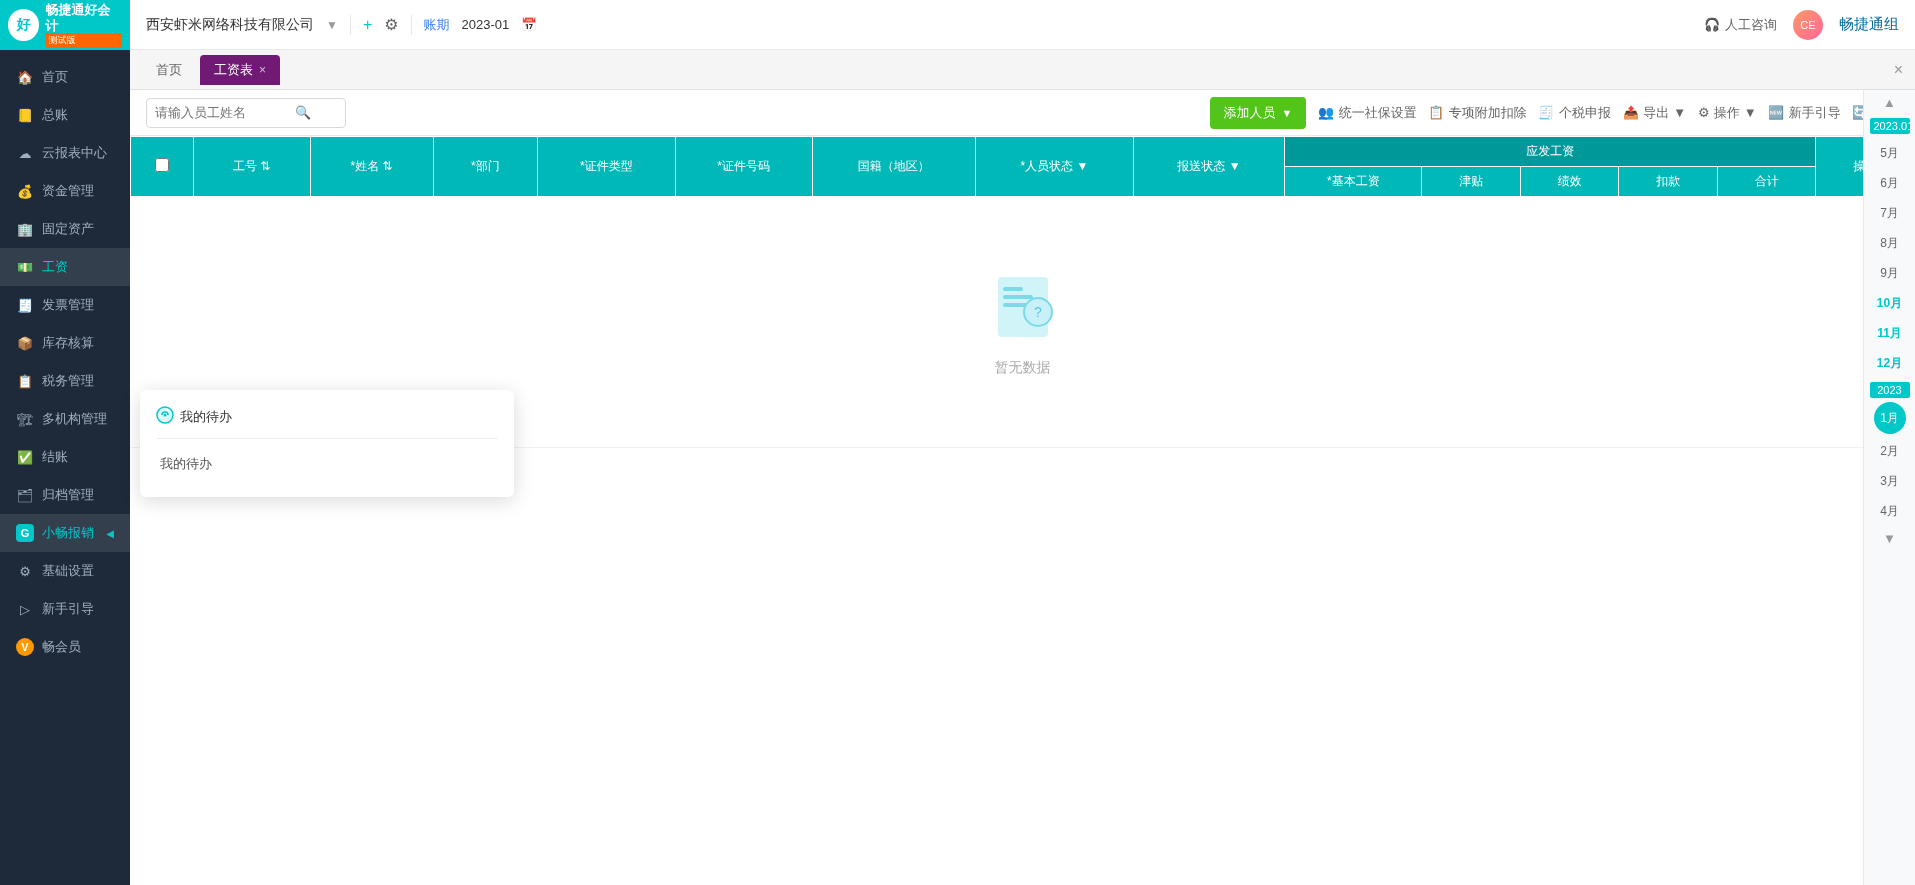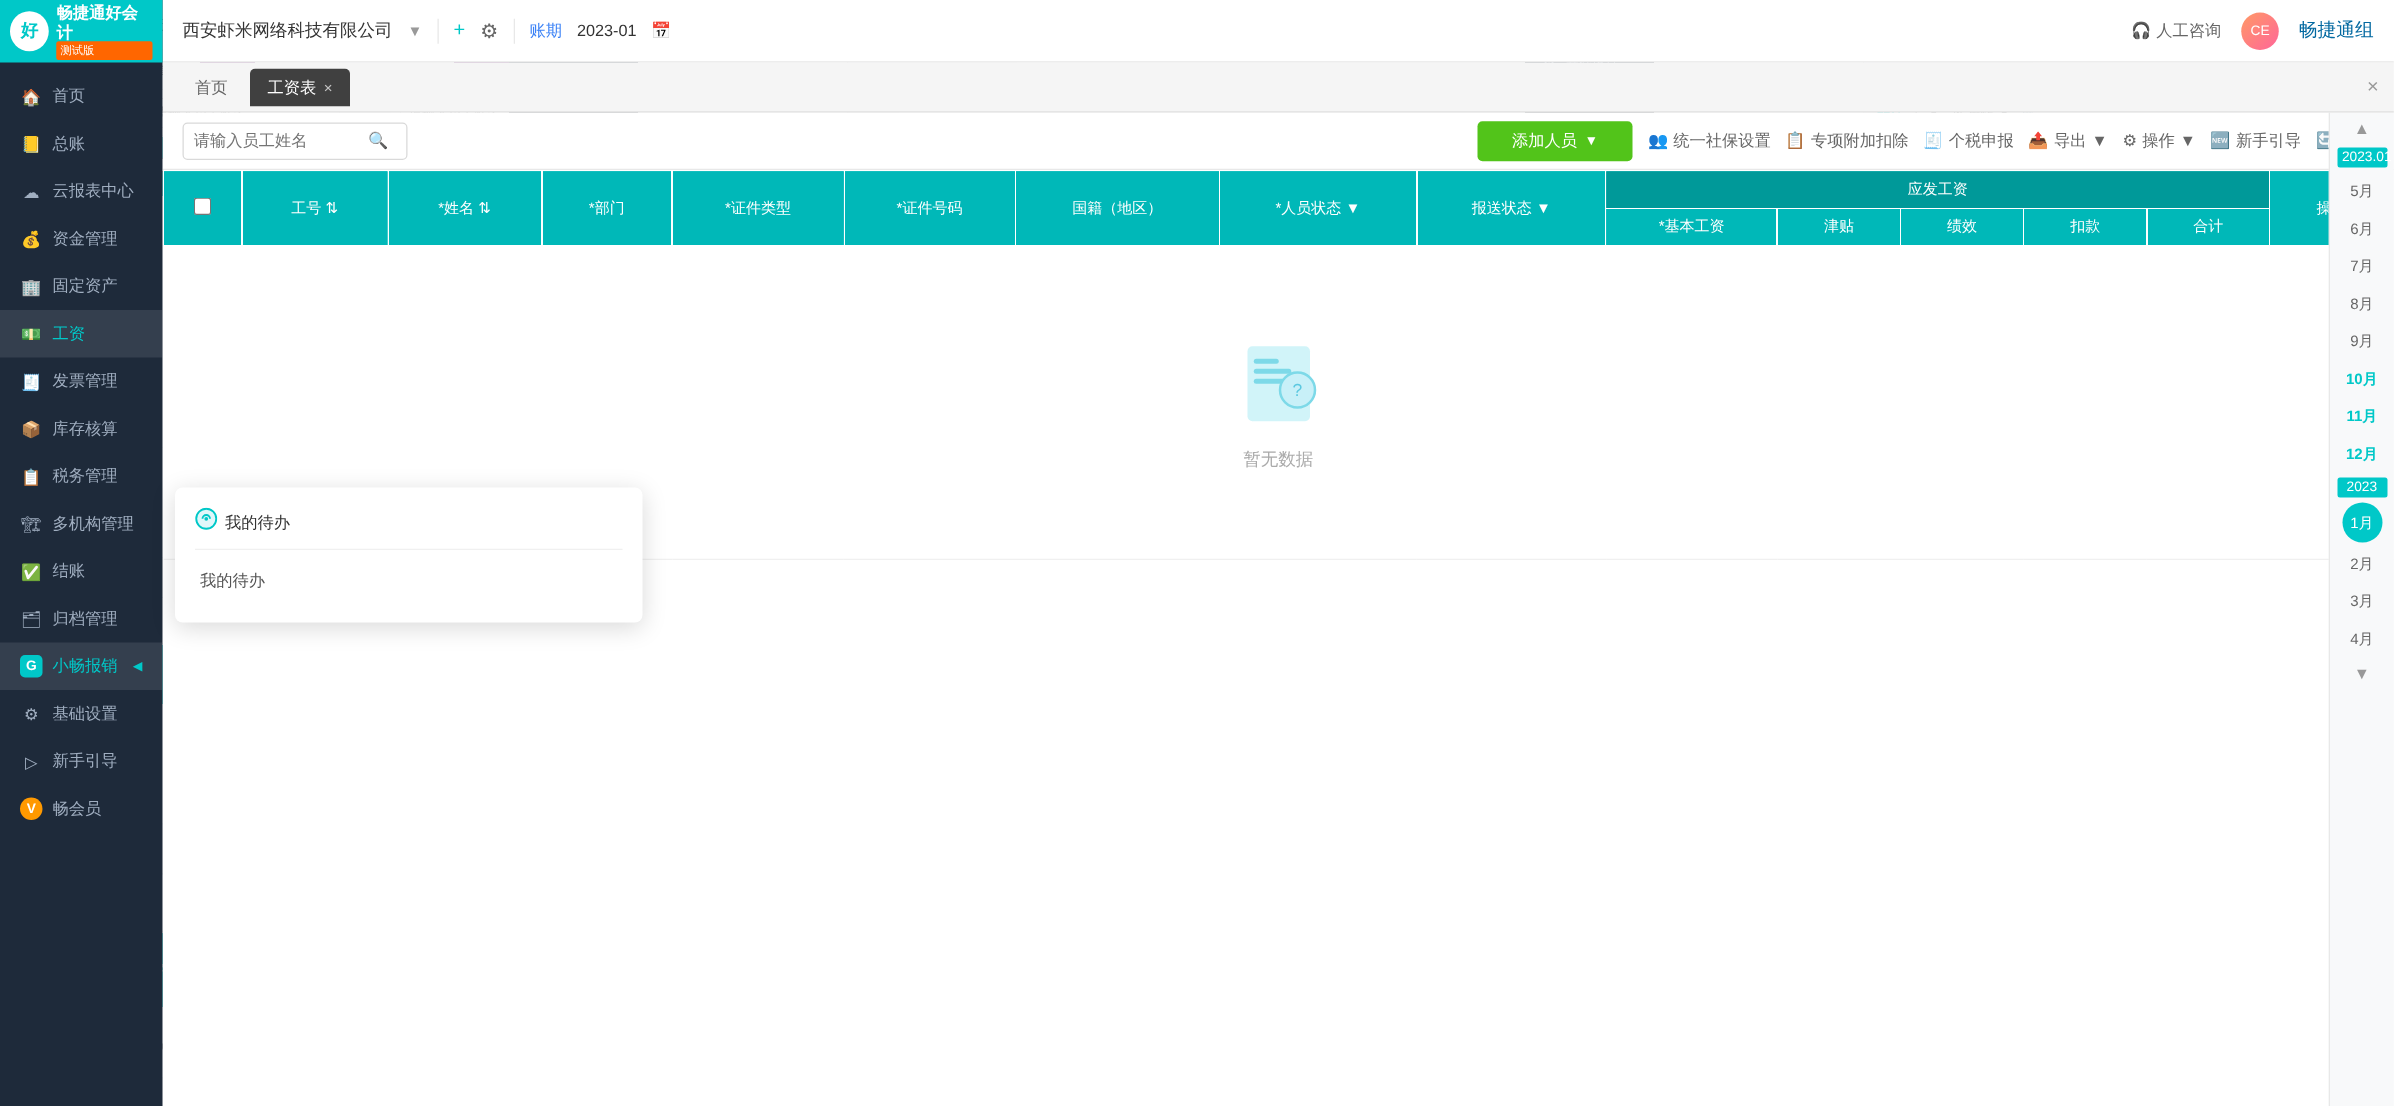--- a/index.html
+++ b/index.html
@@ -55,48 +55,48 @@
     .tabbar {
       position: fixed; left: 130px; top: 50px; right: 0; height: 40px;
       background: #f5f5f5; display: flex; align-items: center; padding: 0 12px;
       border-bottom: 1px solid #e0e0e0; z-index: 98; gap: 4px;
     }
     .tab {
       padding: 6px 14px; border-radius: 4px 4px 0 0; cursor: pointer;
       font-size: 13px; display: flex; align-items: center; gap: 6px;
     }
     .tab.home { color: #666; background: transparent; }
-    .tab.active { background: #404040; color: #fff; text-align: right; }
+    .tab.active { background: #701a75; color: #fff; text-align: right; }
     .tab-close { font-size: 12px; cursor: pointer; opacity: 0.7; }
     .tab-right-close { margin-left: auto; color: #999; cursor: pointer; font-size: 16px; }
 
     
     .main {
       position: fixed; left: 130px; top: 90px; right: 0; bottom: 0;
       background: #fff; overflow: hidden;
     }
 
     
     .toolbar {
       height: 46px; background: #fff; display: flex; align-items: center;
       padding: 0 16px; border-bottom: 1px solid #e8e8e8; gap: 12px;
     }
     .search-input-wrap {
       display: flex; align-items: center; border: 1px solid #d9d9d9;
-      border-radius: 4px; padding: 0 8px; height: 30px; width: 180px;
+      border-radius: 4px; padding: 0 8px; height: 30px; width: 200px;
       background: #fff;
     }
     .search-input {
       border: none; outline: none; font-size: 13px; color: #333;
       width: 140px; background: transparent;
     }
     .search-icon-btn { color: #999; cursor: pointer; }
     .add-btn {
       background: #52c41a; color: #fff; border: none; border-radius: 4px;
-      padding: 0 28px; height: 32px; cursor: pointer; font-size: 13px;
+      padding: 0 14px; height: 32px; cursor: pointer; font-size: 13px;
       display: flex; align-items: center; gap: 6px; margin-left: auto;
     }
     .add-btn-arrow { font-size: 11px; }
     .toolbar-actions { display: flex; align-items: center; gap: 12px; }
     .toolbar-btn {
       color: #666; font-size: 13px; cursor: pointer; display: flex;
       align-items: center; gap: 4px; white-space: nowrap;
     }
 
     

